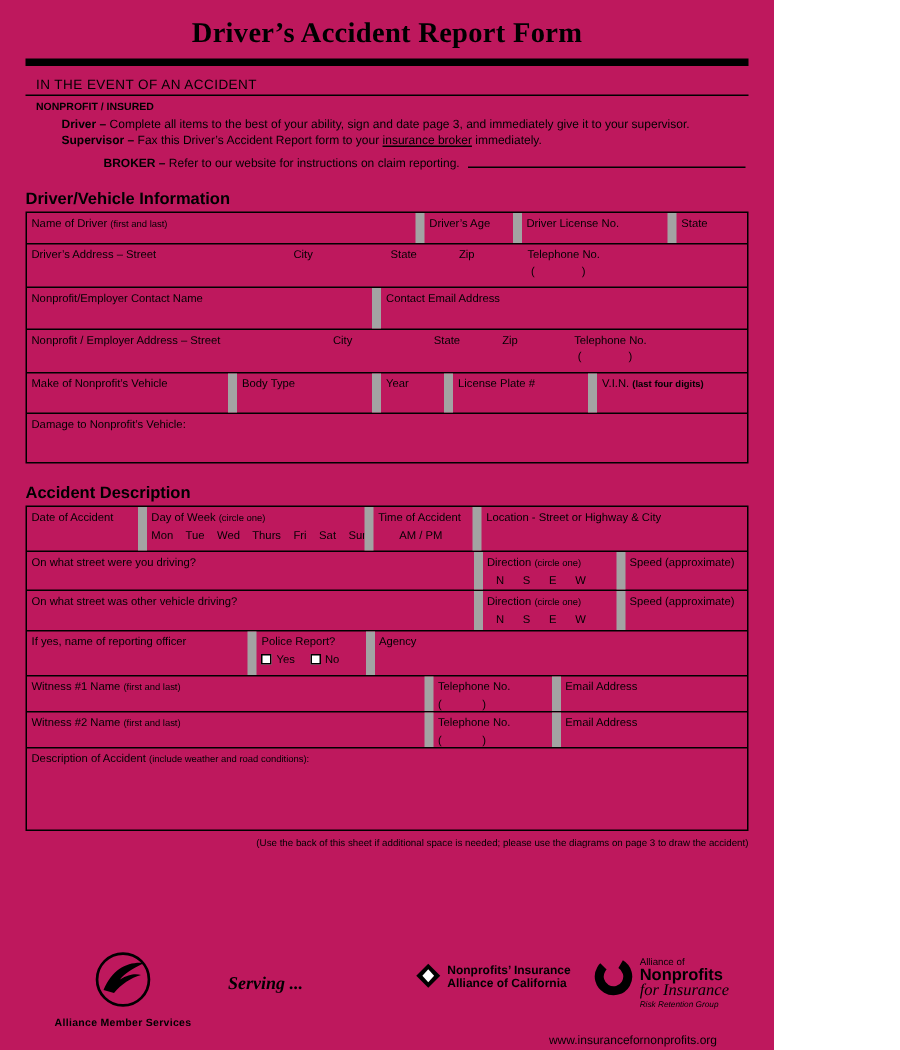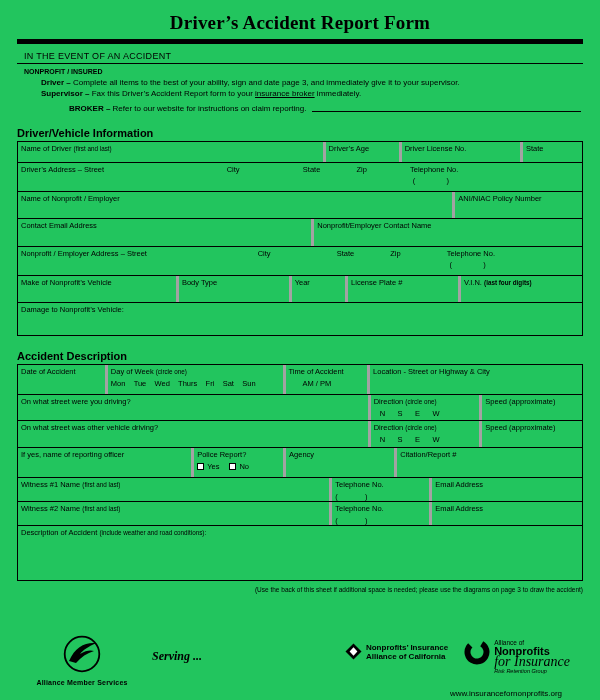--- a/index.html
+++ b/index.html
@@ -1,34 +1,34 @@
 <!DOCTYPE html>
 <html><head>
 <meta charset="utf-8">
 <style>
   * { margin:0; padding:0; box-sizing:border-box; }
   html,body { background:#ffffff; }
   body { font-family:"Liberation Sans", sans-serif; color:#000; }
-  .page { width:600px; height:700px; position:relative; background:#22c55e; padding:12px 17px 0 17px; overflow:hidden; }
+  .page { width:516px; height:700px; position:relative; background:#be185d; padding:12px 17px 0 17px; overflow:hidden; }
   .b { font-weight:bold; }
   .title { font-family:"Liberation Serif", serif; font-size:19px; font-weight:700; text-align:center; letter-spacing:.2px; }
   .title-rule { height:5px; background:#000; margin-top:5px; }
   .event-heading { font-size:9px; font-weight:400; margin:7px 0 0 7px; letter-spacing:.3px; }
   .event-rule { border-bottom:1px solid #000; margin-top:2px; }
   .np-label { font-size:7px; font-weight:700; margin:4px 0 2px 7px; }
   .instr { font-size:8px; line-height:11px; margin-left:24px; }
   .link { text-decoration:underline; cursor:pointer; }
   .broker-line { display:flex; align-items:flex-end; font-size:8px; margin:4px 0 0 7px;padding-left:45px; }
   .fill-line { flex:1; border-bottom:1px solid #000; margin:0 2px 1px 6px; height:9px; }
   .emergency { text-align:center; font-size:8px; line-height:10.5px; margin-top:7px; }
   .sec-heading { font-size:11px; font-weight:700; margin:14px 0 2px 0; }
   .ftable { border:1.5px solid #000; }
   .trow { display:flex; border-top:1px solid #000; }
   .trow:first-child { border-top:none; }
-  .cell { border-left:3px solid #a3a3a3; padding:2px 2px 0 3px; font-size:7.5px; position:relative; overflow:hidden; }
+  .cell { border-left:6px solid #a3a3a3; padding:2px 2px 0 3px; font-size:7.5px; position:relative; overflow:hidden; }
   .cell:first-child { border-left:none; }
   .sub { font-size:6.3px; }
   .bsub { font-size:6.3px; font-weight:700; }
   .pre { white-space:pre; }
   .line2 { margin-top:3px; }
   .fl { position:absolute; top:2px; white-space:nowrap; }
   .paren2 { top:13px; white-space:pre; }
   .cb { display:inline-block; width:7px; height:7px; border:1px solid #000; margin:0 3px 0 0; vertical-align:-1px; background:#fff; }
   .cbgap { margin-left:10px; }
   .back-note { font-size:6.5px; text-align:right; margin-top:5px; }
@@ -36,21 +36,21 @@
   .ams-block { width:104px; text-align:center; }
   .ams-caption { font-size:7px; font-weight:700; margin-top:2px; letter-spacing:.2px; }
   .serving { font-family:"Liberation Serif", serif; font-style:italic; font-weight:700; font-size:12px; margin:14px 0 0 18px; }
   .fspacer { flex:1; }
   .niac-block { display:flex; align-items:flex-start; margin:8px 16px 0 0; }
   .niac-text { margin-left:4px; font-size:8px; font-weight:700; line-height:9px; }
   .ani-block { display:flex; align-items:flex-start; margin-top:4px; }
   .ani-text { margin-left:4px; }
   .ani-s { font-size:6.5px; line-height:7px; }
   .ani-b { font-size:11px; font-weight:700; line-height:11px; }
-  .ani-m { font-size:14px; font-style:italic; font-family:"Liberation Serif", serif; line-height:9px; }
+  .ani-m { font-size:11px; font-style:italic; font-family:"Liberation Serif", serif; line-height:9px; }
   .ani-t { font-size:5.5px; font-style:italic; margin-top:2px; }
   .website { position:absolute; right:38px; bottom:2px; font-size:8px; }
 </style>
 </head>
 <body>
 
 <div class="page">
 
   <div class="title">Driver’s Accident Report Form</div>
   <div class="title-rule"></div>
@@ -77,27 +77,23 @@
     <div class="trow" style="height:29px">
       <div class="cell" style="flex:1">
         <span class="fl" style="left:3px">Driver’s Address – Street</span>
         <span class="fl" style="left:37%">City</span>
         <span class="fl" style="left:50.5%">State</span>
         <span class="fl" style="left:60%">Zip</span>
         <span class="fl" style="left:69.5%">Telephone No.</span>
         <span class="fl paren2" style="left:70%">(               )</span>
       </div>
     </div>
-    <div class="trow" style="height:27px">
-      <div class="cell" style="flex:0 0 77%">Name of Nonprofit / Employer</div>
-      <div class="cell" style="flex:1">ANI/NIAC Policy Number</div>
-    </div>
     <div class="trow" style="height:28px">
+      <div class="cell" style="flex:0 0 48%">Nonprofit/Employer Contact Name</div>
       <div class="cell" style="flex:1">Contact Email Address</div>
-      <div class="cell" style="flex:0 0 48%">Nonprofit/Employer Contact Name</div>
     </div>
     <div class="trow" style="height:29px">
       <div class="cell" style="flex:1">
         <span class="fl" style="left:3px">Nonprofit / Employer Address – Street</span>
         <span class="fl" style="left:42.5%">City</span>
         <span class="fl" style="left:56.5%">State</span>
         <span class="fl" style="left:66%">Zip</span>
         <span class="fl" style="left:76%">Telephone No.</span>
         <span class="fl paren2" style="left:76.5%">(               )</span>
       </div>
@@ -145,21 +141,20 @@
       </div>
       <div class="cell" style="flex:1">Speed (approximate)</div>
     </div>
     <div class="trow" style="height:30px">
       <div class="cell" style="flex:0 0 30.7%">If yes, name of reporting officer</div>
       <div class="cell" style="flex:0 0 16.3%">
         <div>Police Report?</div>
         <div class="line2"><span class="cb"></span><span>Yes</span><span class="cb cbgap"></span><span>No</span></div>
       </div>
       <div class="cell" style="flex:0 0 19.7%">Agency</div>
-      <div class="cell" style="flex:1">Citation/Report #</div>
     </div>
     <div class="trow" style="height:24px">
       <div class="cell" style="flex:0 0 55.2%"><span>Witness #1 Name</span> <span class="sub">(first and last)</span></div>
       <div class="cell" style="flex:0 0 17.7%">
         <div>Telephone No.</div>
         <div class="line2 pre">(             )</div>
       </div>
       <div class="cell" style="flex:1">Email Address</div>
     </div>
     <div class="trow" style="height:24px">

